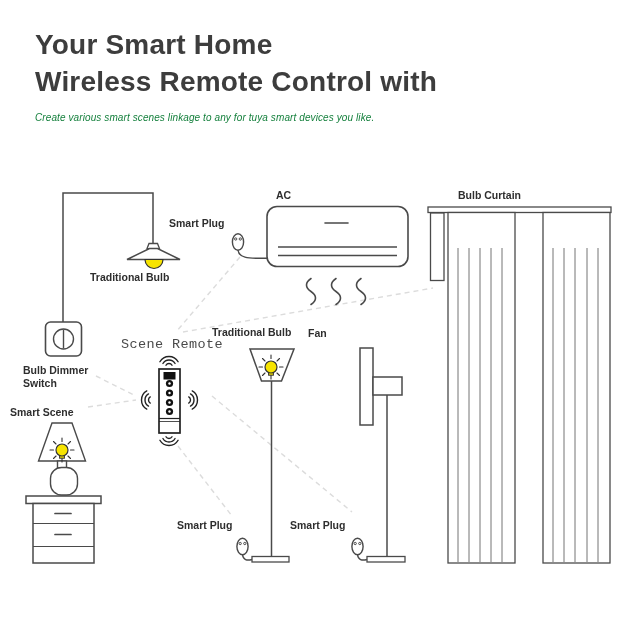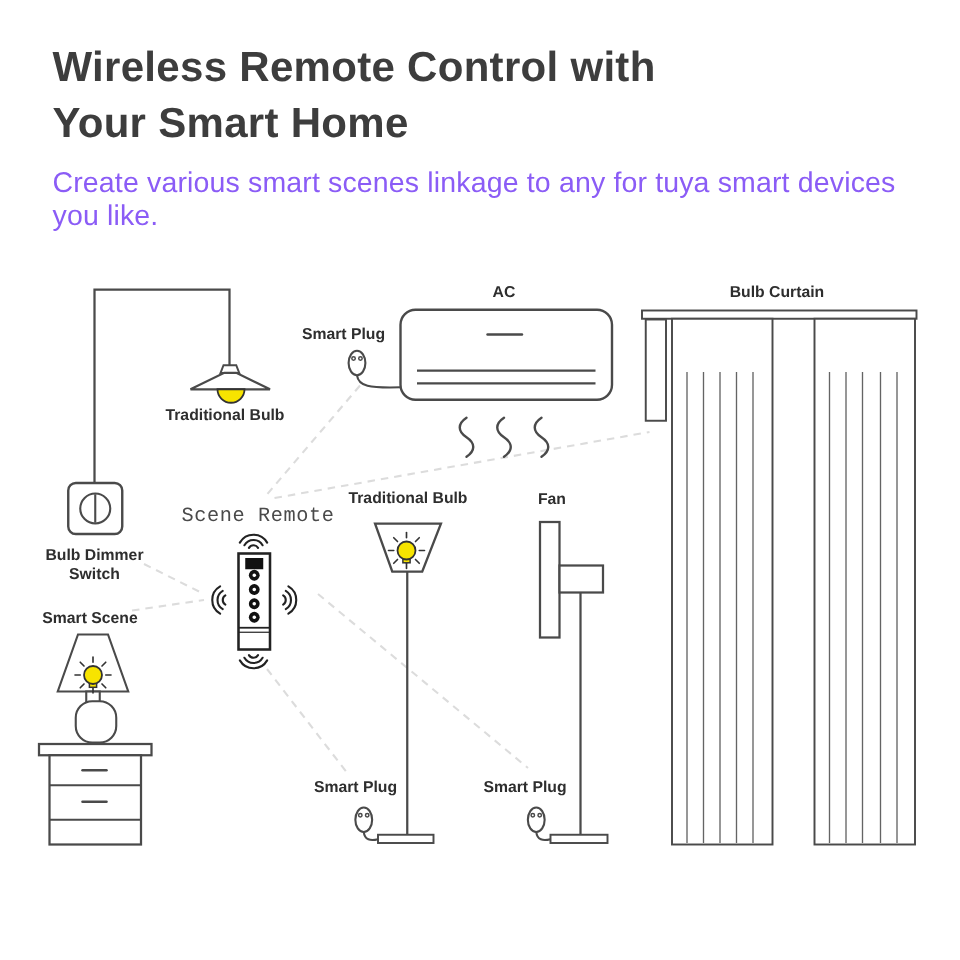--- a/index.html
+++ b/index.html
@@ -6,40 +6,40 @@
   #stage{
     position:relative;width:640px;height:640px;background:#ffffff;overflow:hidden;
     font-family:"Liberation Sans", sans-serif;
   }
   .title{
     position:absolute;left:35px;top:26px;width:560px;
     font-size:28px;font-weight:bold;color:#3d3d3d;line-height:37px;letter-spacing:.2px;
   }
   .subtitle{
     position:absolute;left:35px;top:112px;width:580px;
-    font-size:19px;color:#8b5cf6;letter-spacing:.1px;
+    font-size:10px;color:#15803d;letter-spacing:.1px;font-style:italic;
   }
   svg{position:absolute;left:0;top:0;}
   .lbl{
     position:absolute;font-size:10.5px;font-weight:bold;color:#2e2e2e;
-    text-align:center;line-height:12.5px;
+    line-height:12.5px;
   }
   .lbl-remote{
     position:absolute;font-size:13.5px;font-weight:500;color:#4a4a4a;
     text-align:center;letter-spacing:.4px;font-family:Liberation Mono, monospace;
   }
 </style>
 </head>
 <body>
 
 <div id="stage">
 
   <div class="title">
+    <div>Your Smart Home</div>
     <div>Wireless Remote Control with</div>
-    <div>Your Smart Home</div>
   </div>
   <div class="subtitle">Create various smart scenes linkage to any for tuya smart devices you like.</div>
 
   <svg width="640" height="640" viewBox="0 0 640 640">
     <defs>
       <g id="plugIcon">
         <ellipse cx="0" cy="0" rx="5.6" ry="8.2" fill="#fff" stroke="#4a4a4a" stroke-width="1.4"></ellipse>
         <circle cx="-2.3" cy="-3" r="1.15" fill="none" stroke="#4a4a4a" stroke-width="1"></circle>
         <circle cx="2.3" cy="-3" r="1.15" fill="none" stroke="#4a4a4a" stroke-width="1"></circle>
       </g>

